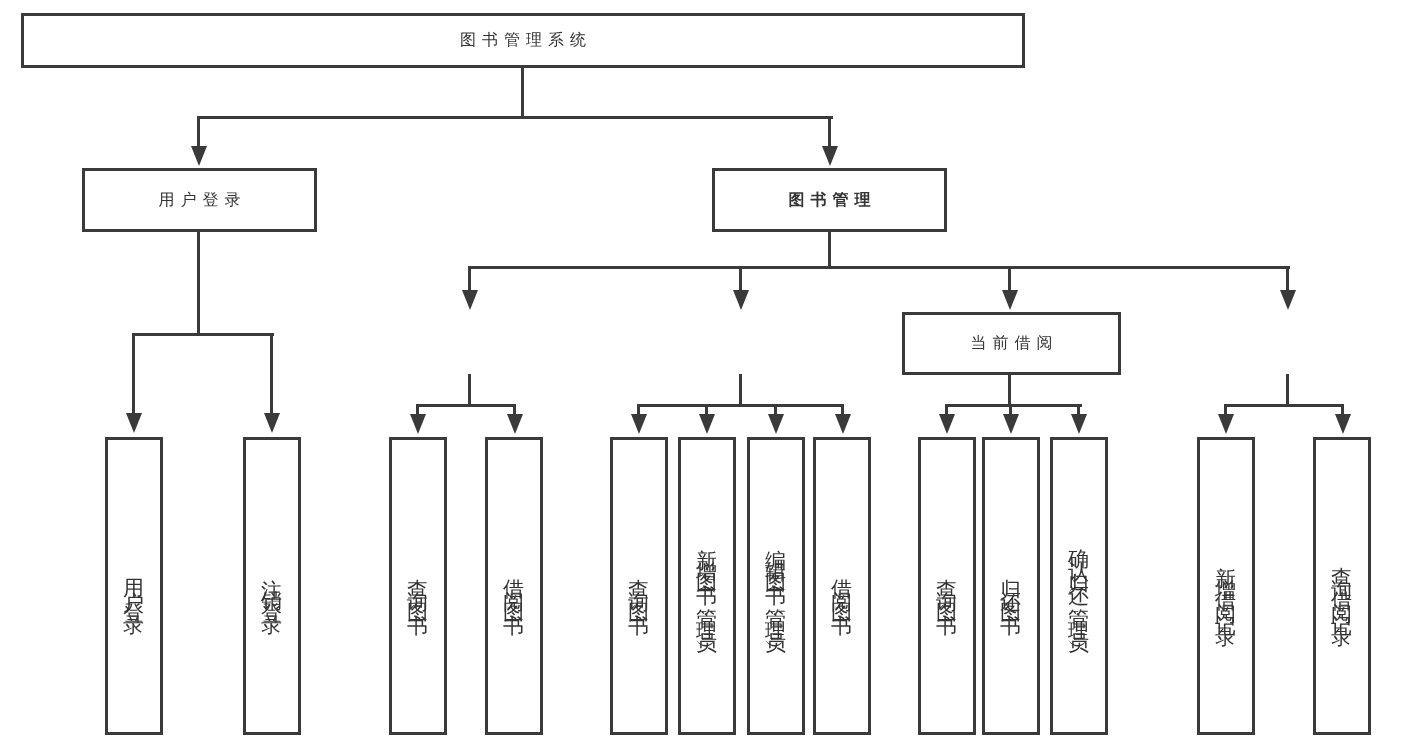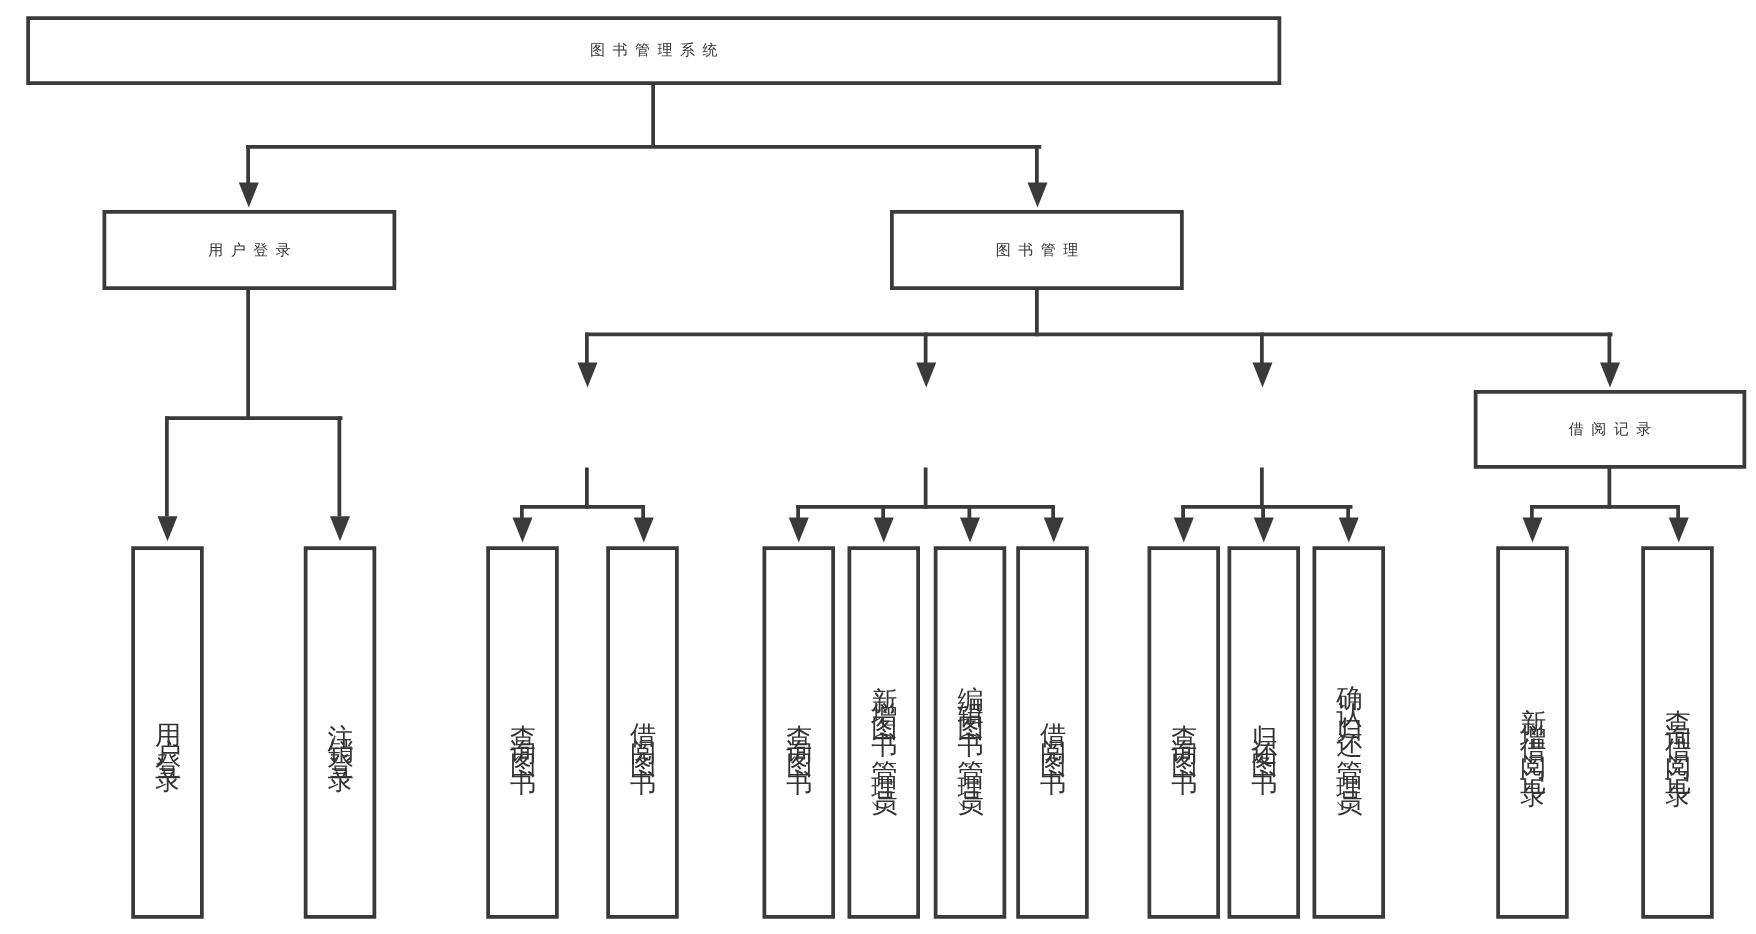--- a/index.html
+++ b/index.html
@@ -5,38 +5,38 @@
   html,body{margin:0;padding:0;background:#fff;}
   #canvas{
     position:relative;width:1405px;height:747px;background:var(--background,#fff);
     font-family:"Liberation Sans","DejaVu Sans",sans-serif;overflow:hidden;
   }
   .box{
     position:absolute;box-sizing:border-box;border:3px solid var(--line,#3a3a3a);
     background:#fff;color:var(--text,#333);
     display:flex;align-items:center;justify-content:center;
   }
-  .hbox{font-size:12px;letter-spacing:6px;text-indent:6px;white-space:nowrap;}
+  .hbox{font-size:16px;letter-spacing:6px;text-indent:6px;white-space:nowrap;}
   .leaf{width:58px;top:437px;height:298px;}
   .leaf span{writing-mode:vertical-lr;font-size:21px;letter-spacing:12px;line-height:1.1;}
   .hline{position:absolute;height:3px;background:var(--line,#3a3a3a);}
   .vline{position:absolute;width:3px;background:var(--line,#3a3a3a);}
   .arrow{
     position:absolute;width:0;height:0;
     border-left:8px solid transparent;border-right:8px solid transparent;
     border-top:20px solid var(--line,#3a3a3a);
   }
   #watermark{
     position:absolute;left:1160px;top:716px;font-size:18px;letter-spacing:.5px;
     color:var(--watermark,#b6b6b6);white-space:nowrap;
   }
   
   #n-root{left:21px;top:13px;width:1004px;height:55px;}
   #n-login{left:82px;top:168px;width:235px;height:64px;}
-  #n-mgmt{left:712px;top:168px;width:235px;height:64px;}
+  #n-mgmt{left:712px;top:168px;width:235px;height:64px;font-weight:bold;}
   #n-recommend{left:363px;top:312px;width:214px;height:63px;}
   #n-borrow{left:632px;top:312px;width:218px;height:63px;}
   #n-current{left:902px;top:312px;width:219px;height:63px;}
   #n-records{left:1179px;top:312px;width:218px;height:63px;}
   #lf-login-0{left:105px;} #lf-login-1{left:243px;}
   #lf-rec-0{left:389px;}  #lf-rec-1{left:485px;}
   #lf-bor-0{left:610px;}  #lf-bor-1{left:678px;} #lf-bor-2{left:747px;} #lf-bor-3{left:813px;}
   #lf-cur-0{left:918px;}  #lf-cur-1{left:982px;} #lf-cur-2{left:1050px;}
   #lf-rcd-0{left:1197px;} #lf-rcd-1{left:1313px;}
 </style>
@@ -75,22 +75,22 @@
 
   <div class="vline" style="left:468px;top:266px;height:26px;"></div>
   <div class="arrow" style="left:462px;top:290px;"></div>
   <div class="vline" style="left:739px;top:266px;height:26px;"></div>
   <div class="arrow" style="left:733px;top:290px;"></div>
   <div class="vline" style="left:1008px;top:266px;height:26px;"></div>
   <div class="arrow" style="left:1002px;top:290px;"></div>
   <div class="vline" style="left:1286px;top:266px;height:26px;"></div>
   <div class="arrow" style="left:1280px;top:290px;"></div>
 
-  <div class="box hbox" id="n-records">
-    <span>借阅记录</span>
+  <div class="box hbox" id="n-current">
+    <span>当前借阅</span>
   </div>
 
   <div class="vline" style="left:468px;top:374px;height:33px;"></div>
   <div class="hline" style="left:416px;top:404px;width:100px;"></div>
   <div class="vline" style="left:416px;top:404px;height:12px;"></div>
   <div class="arrow" style="left:410px;top:414px;"></div>
   <div class="vline" style="left:513px;top:404px;height:12px;"></div>
   <div class="arrow" style="left:507px;top:414px;"></div>
 
   <div class="vline" style="left:739px;top:374px;height:33px;"></div>

